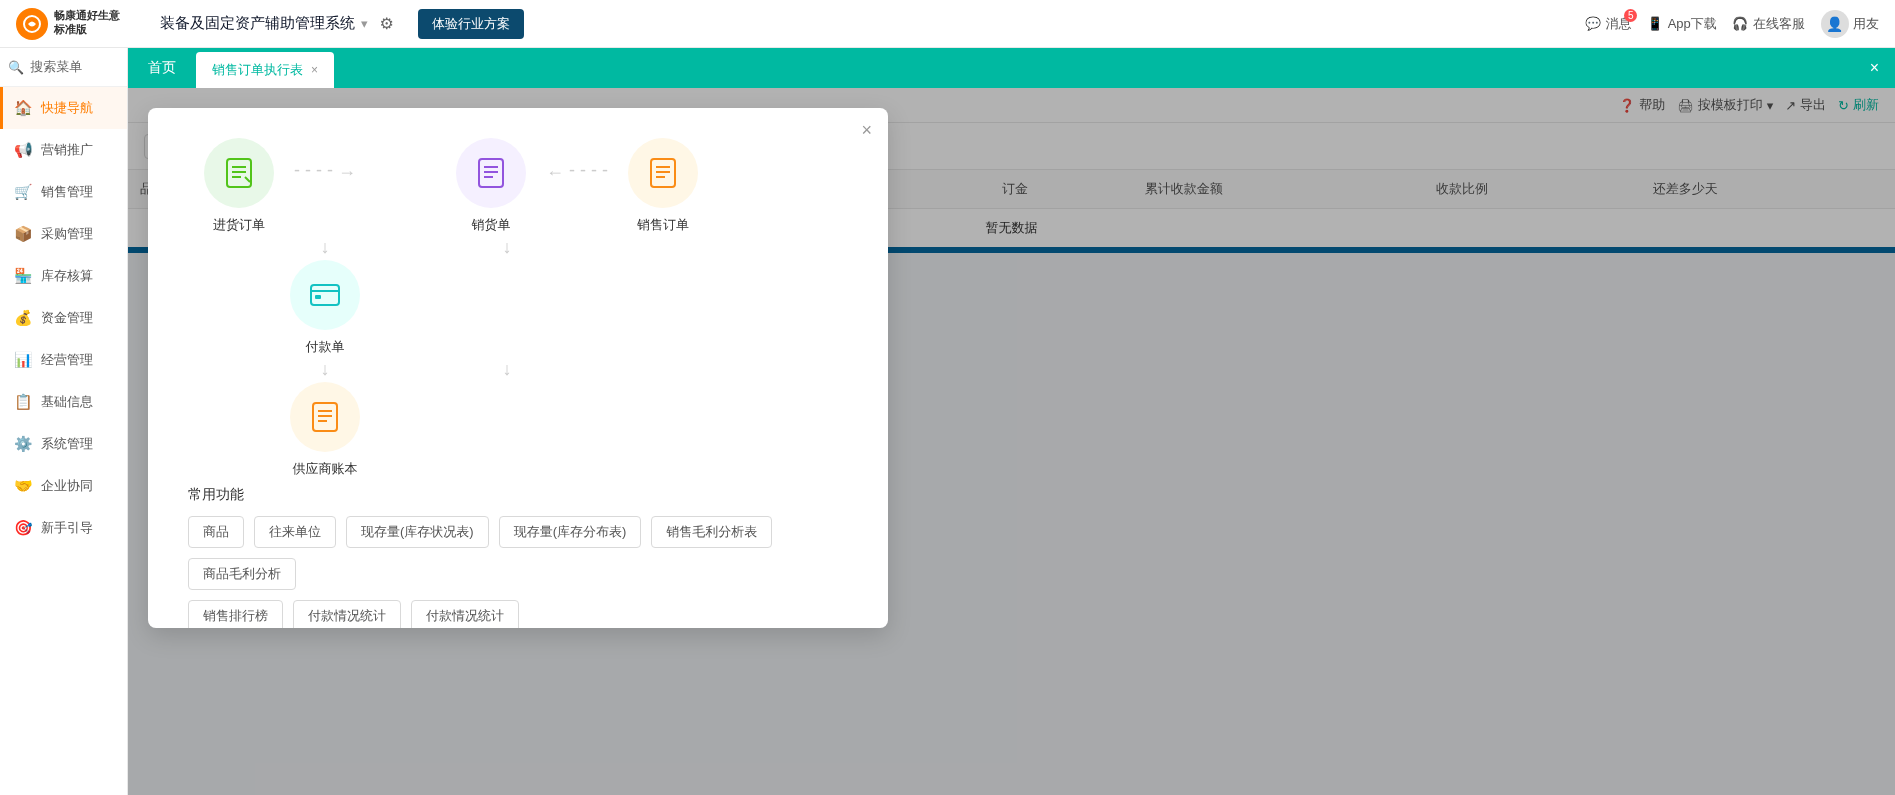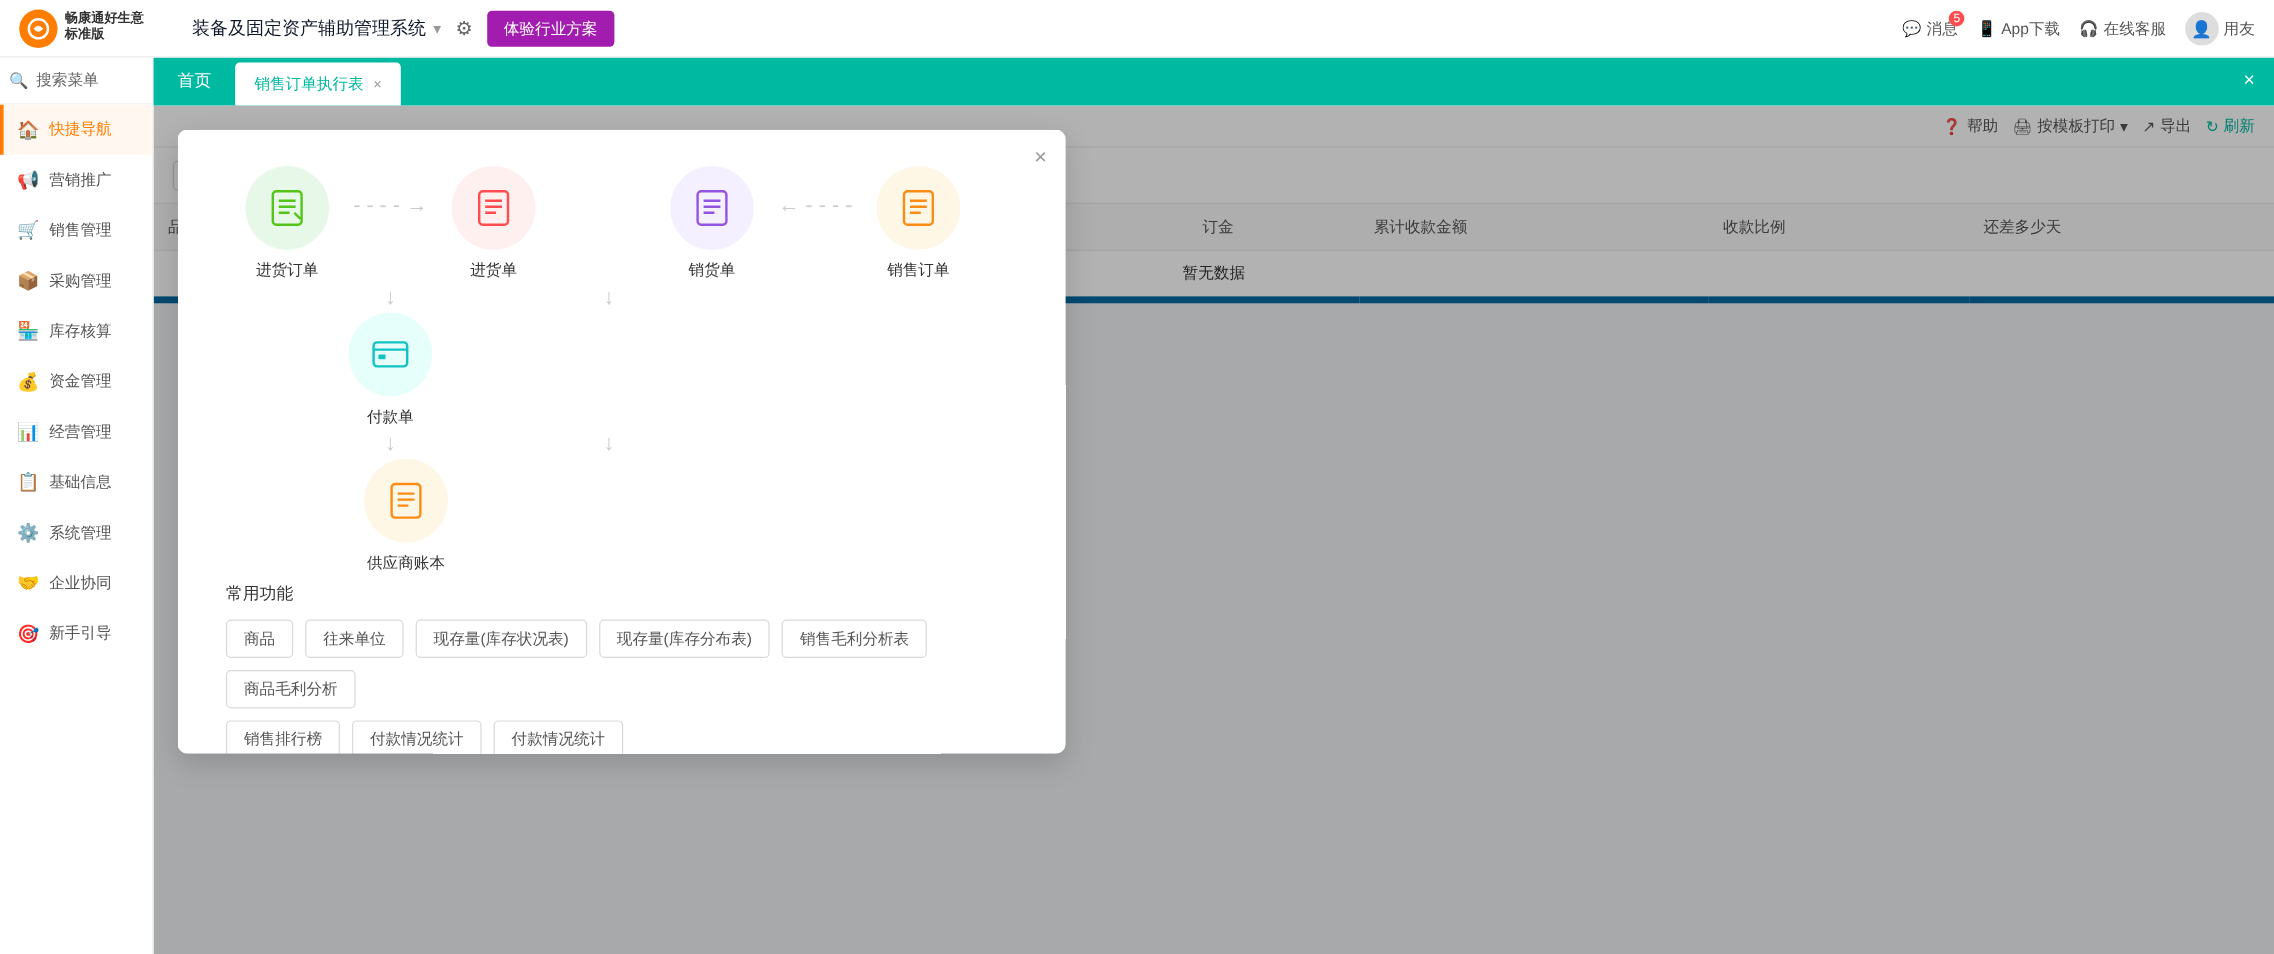--- a/index.html
+++ b/index.html
@@ -16,21 +16,21 @@
 
     
     .logo-area { display: flex; align-items: flex-start; width: 128px; flex-shrink: 0; }
     .logo-icon { width: 32px; height: 32px; background: #ff7d00; border-radius: 50%; display: flex; align-items: center; justify-content: center; margin-right: 6px; }
     .logo-icon svg { width: 20px; height: 20px; }
     .logo-text { font-size: 11px; color: #333; line-height: 1.3; font-weight: bold; }
     .system-title-area { display: flex; align-items: center; flex: 1; padding-left: 16px; }
     .system-title { font-size: 15px; color: #0f172a; font-weight: 400; }
     .title-dropdown { margin-left: 6px; color: #999; cursor: pointer; }
     .settings-icon { margin-left: 12px; color: #666; cursor: pointer; font-size: 16px; }
-    .experience-btn { background: #a21caf; color: #fff; border: none; border-radius: 4px; padding: 6px 14px; font-size: 13px; cursor: pointer; margin-left: 12px; }
+    .experience-btn { background: #0c4a6e; color: #fff; border: none; border-radius: 4px; padding: 6px 14px; font-size: 13px; cursor: pointer; margin-left: 24px; }
     .top-right { display: flex; align-items: center; gap: 16px; margin-left: auto; }
     .top-right-item { display: flex; align-items: center; gap: 4px; color: #555; font-size: 13px; cursor: pointer; position: relative; }
     .badge { background: #ff4d4f; color: #fff; border-radius: 10px; font-size: 10px; padding: 1px 4px; position: absolute; top: -6px; right: -6px; }
     .avatar { width: 28px; height: 28px; border-radius: 50%; background: #ddd; display: flex; align-items: center; justify-content: center; overflow: hidden; }
 
     
     .sidebar-search { padding: 10px 8px; border-bottom: 1px solid #f0f0f0; display: flex; align-items: center; gap: 6px; color: #666; cursor: pointer; font-size: 13px; }
     .sidebar-nav { flex: 1; overflow-y: auto; }
     .sidebar-item { display: flex; align-items: center; gap: 8px; padding: 12px 12px; cursor: pointer; color: #555; font-size: 13px; border-left: 3px solid transparent; }
     .sidebar-item.active { background: #fff7f0; color: #ff7d00; border-left-color: #ff7d00; font-weight: 500; }
@@ -276,31 +276,20 @@
                         <line x1="11" y1="17" x2="25" y2="17" stroke="#52c41a" stroke-width="2"></line>
                         <line x1="11" y1="22" x2="20" y2="22" stroke="#52c41a" stroke-width="2"></line>
                         <path d="M24 22 L29 27" stroke="#52c41a" stroke-width="2"></path>
                       </svg>
                   </div>
                   <span class="flow-label">进货订单</span>
                 </div>
 
                 <div class="flow-arrow-h" style="padding-top:22px;">- - - - →</div>
 
-                <div class="flow-node">
-                  <div class="flow-circle red-light">
-                    <svg width="36" height="36" viewBox="0 0 36 36">
-                        <rect x="6" y="4" width="24" height="28" rx="3" fill="none" stroke="#ff4d4f" stroke-width="2"></rect>
-                        <line x1="11" y1="12" x2="25" y2="12" stroke="#ff4d4f" stroke-width="2"></line>
-                        <line x1="11" y1="17" x2="25" y2="17" stroke="#ff4d4f" stroke-width="2"></line>
-                        <line x1="11" y1="22" x2="20" y2="22" stroke="#ff4d4f" stroke-width="2"></line>
-                      </svg>
-                  </div>
-                  <span class="flow-label">进货单</span>
-                </div>
 
                 <div style="width:80px;"></div>
 
                 <div class="flow-node">
                   <div class="flow-circle purple">
                     <svg width="36" height="36" viewBox="0 0 36 36">
                         <rect x="6" y="4" width="24" height="28" rx="3" fill="none" stroke="#9254de" stroke-width="2"></rect>
                         <line x1="11" y1="12" x2="25" y2="12" stroke="#9254de" stroke-width="2"></line>
                         <line x1="11" y1="17" x2="25" y2="17" stroke="#9254de" stroke-width="2"></line>
                         <line x1="11" y1="22" x2="20" y2="22" stroke="#9254de" stroke-width="2"></line>
@@ -356,21 +345,21 @@
                 <div style="width:86px;"></div>
                 <div style="width:102px; text-align:center;">
                   <div class="flow-arrow-v">↓</div>
                 </div>
                 <div style="width:80px;"></div>
                 <div style="width:102px; text-align:center;">
                   <div class="flow-arrow-v">↓</div>
                 </div>
               </div>
 
-              <div style="display:flex; align-items:flex-start; gap:13px;">
+              <div style="display:flex; align-items:flex-start; gap:0;">
                 <div style="width:86px;"></div>
 
                 <div class="flow-node">
                   <div class="flow-circle orange">
                     <svg width="36" height="36" viewBox="0 0 36 36">
                         <rect x="6" y="4" width="24" height="28" rx="3" fill="none" stroke="#fa8c16" stroke-width="2"></rect>
                         <line x1="11" y1="12" x2="25" y2="12" stroke="#fa8c16" stroke-width="2"></line>
                         <line x1="11" y1="17" x2="25" y2="17" stroke="#fa8c16" stroke-width="2"></line>
                         <line x1="11" y1="22" x2="20" y2="22" stroke="#fa8c16" stroke-width="2"></line>
                       </svg>

